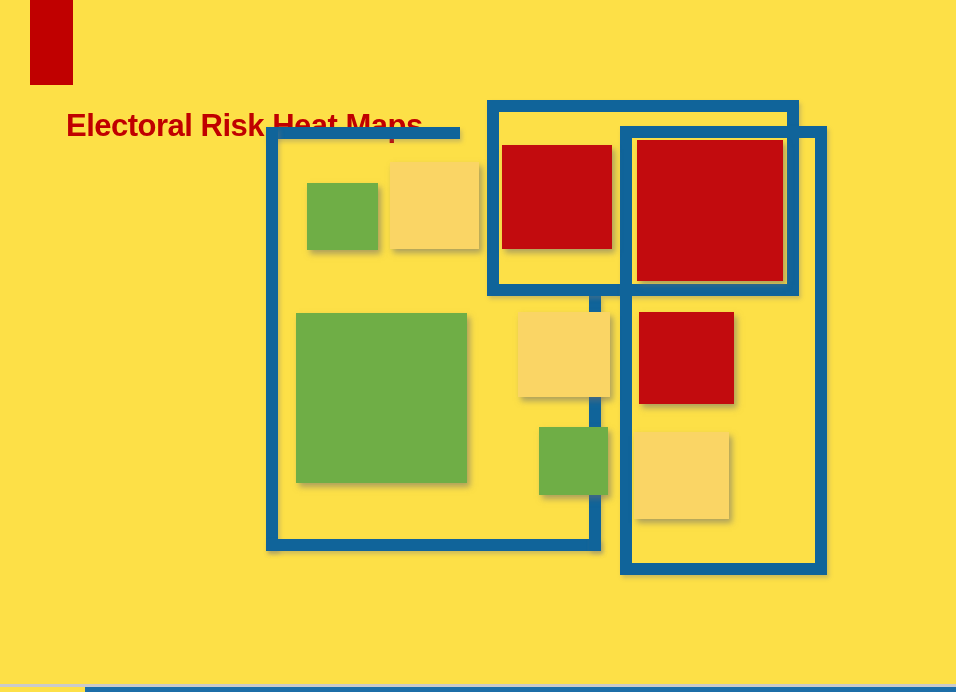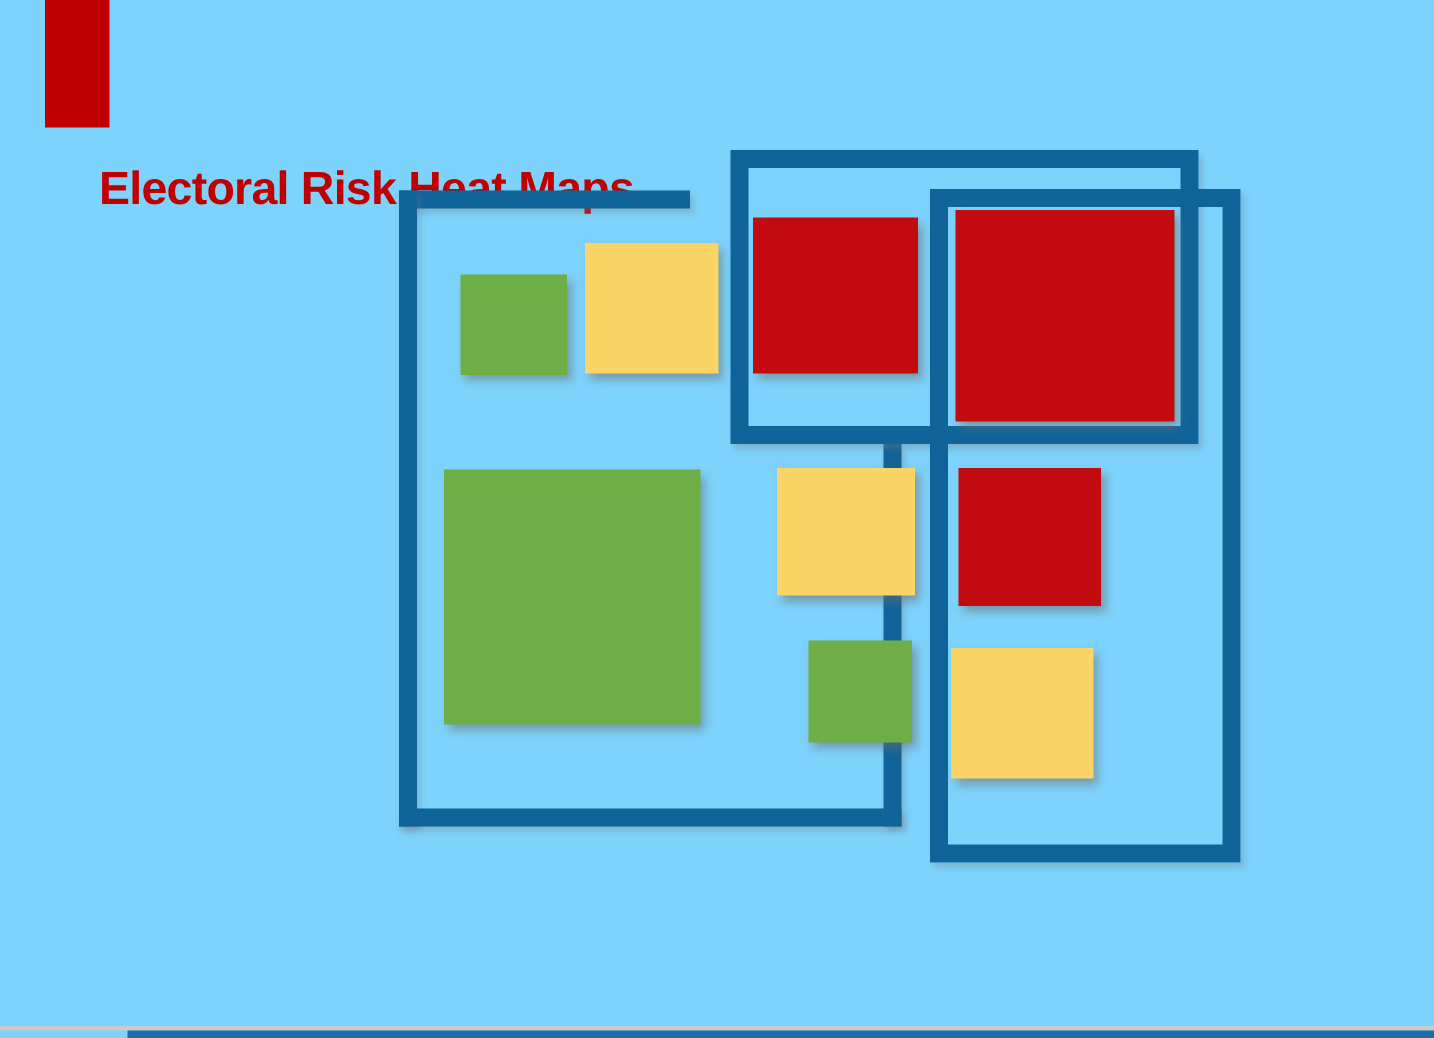--- a/index.html
+++ b/index.html
@@ -1,18 +1,18 @@
 <!DOCTYPE html>
 <html><head>
 <meta charset="utf-8">
 <style>
   html,body{margin:0;padding:0;}
   body{width:956px;height:692px;position:relative;overflow:hidden;background:#ffffff;
        font-family:"Liberation Sans",sans-serif;}
-  #slide{position:absolute;inset:0;background:#7dd3fc;text-align:right;}
+  #slide{position:absolute;inset:0;background:#fde047;text-align:right;}
   #title{position:absolute;left:66px;top:88px;font-size:31px;font-weight:700;
          letter-spacing:-0.5px;white-space:nowrap;line-height:34px;}
   .seg{position:absolute;box-shadow:2px 3px 4px rgba(120,120,120,0.35);}
   .frame{position:absolute;background:transparent;box-shadow:2px 3px 4px rgba(120,120,120,0.35);
          box-sizing:border-box;}
   .square{position:absolute;box-shadow:3px 4px 6px rgba(110,110,110,0.55);}
   #red-corner-bar{position:absolute;}
   #bottom-gray-rule{position:absolute;}
   #bottom-blue-line{position:absolute;}
 </style>

